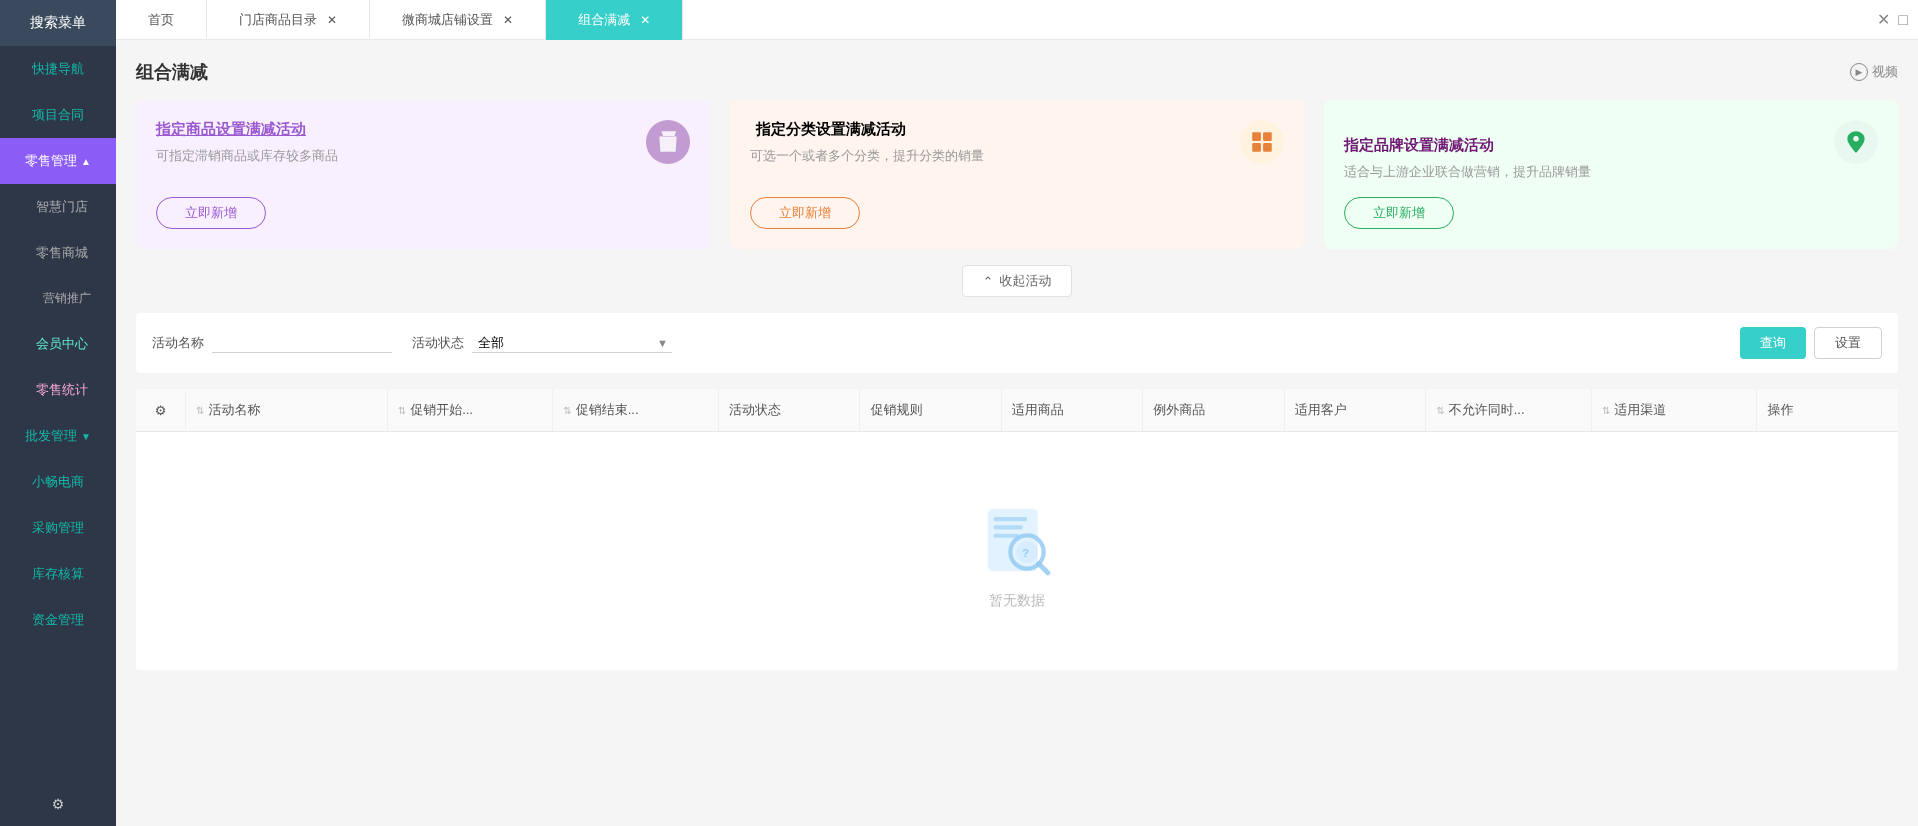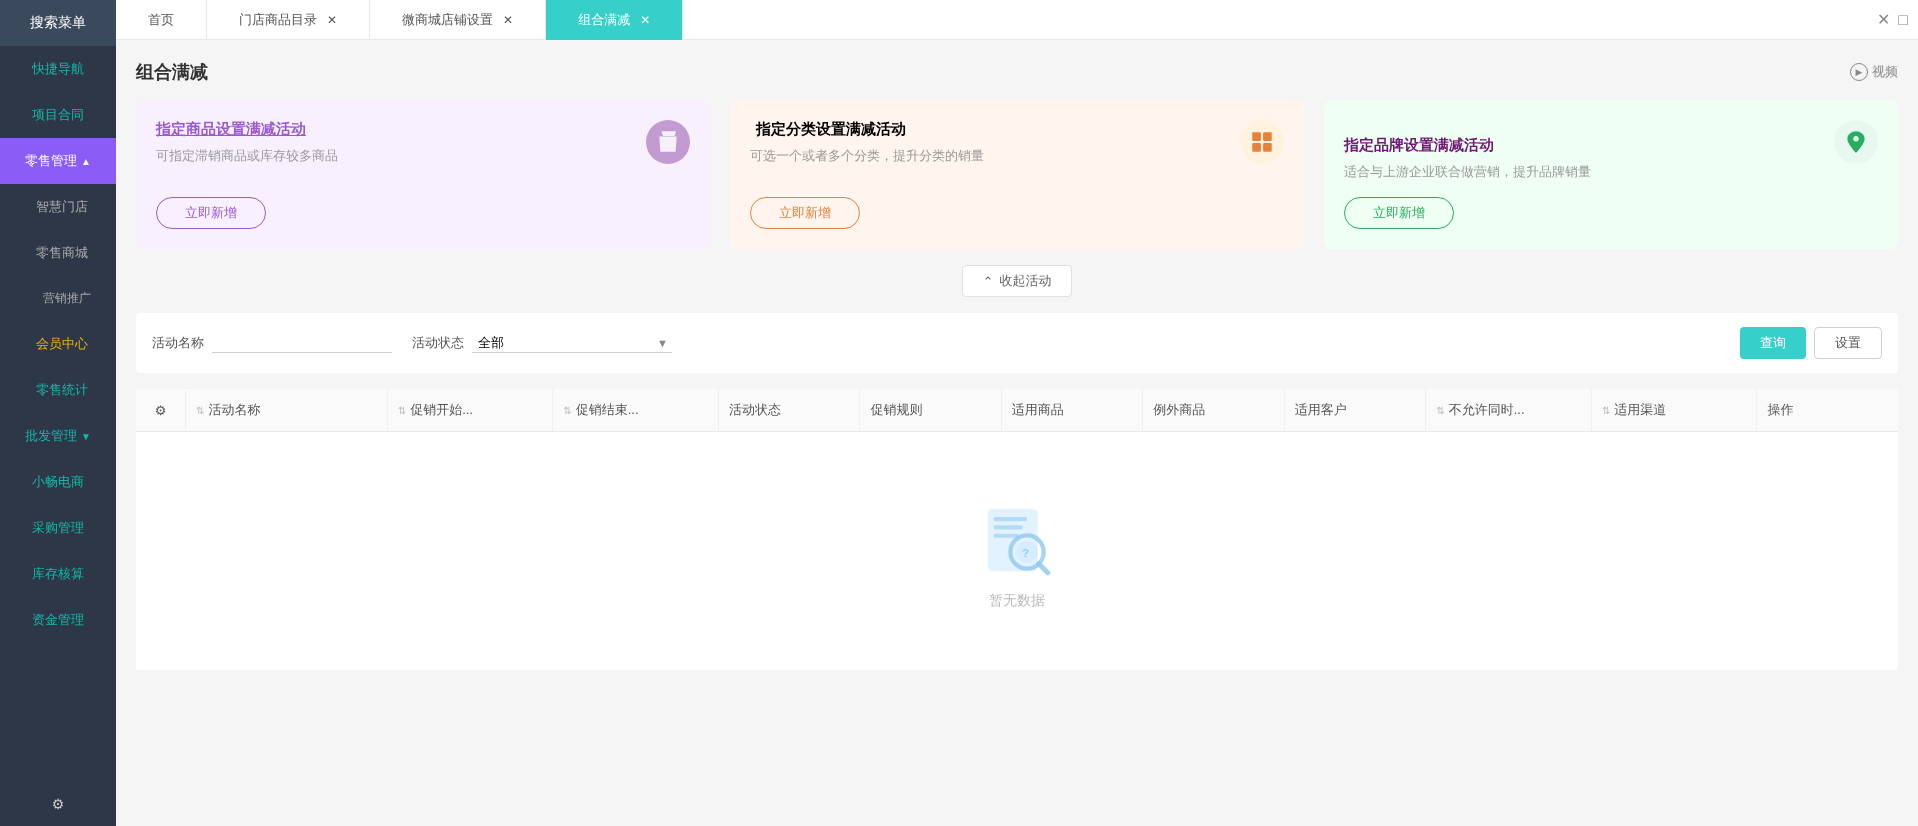--- a/index.html
+++ b/index.html
@@ -369,22 +369,22 @@
 
 <div class="sidebar">
   <div class="sidebar-search">搜索菜单</div>
 
   <div class="sidebar-item">快捷导航</div>
   <div class="sidebar-item">项目合同</div>
   <div class="sidebar-item has-arrow active">零售管理</div>
   <div class="sidebar-item" style="padding-left:18px;font-size:13px;color:#aaa;">智慧门店</div>
   <div class="sidebar-item" style="padding-left:18px;font-size:13px;color:#aaa;">零售商城</div>
   <div class="sidebar-item" style="padding-left:28px;font-size:12px;color:#aaa;">营销推广</div>
-  <div class="sidebar-item" style="padding-left:18px;font-size:13px;color:#eab308;">会员中心</div>
-  <div class="sidebar-item" style="padding-left:18px;font-size:13px;color:#14b8a6;">零售统计</div>
+  <div class="sidebar-item" style="padding-left:18px;font-size:13px;color:#5eead4;">会员中心</div>
+  <div class="sidebar-item" style="padding-left:18px;font-size:13px;color:#f9a8d4;">零售统计</div>
   <div class="sidebar-item has-arrow-down">批发管理</div>
   <div class="sidebar-item">小畅电商</div>
   <div class="sidebar-item">采购管理</div>
   <div class="sidebar-item">库存核算</div>
   <div class="sidebar-item">资金管理</div>
 
   <div class="sidebar-bottom">
     <span>⚙</span>
   </div>
 </div>

